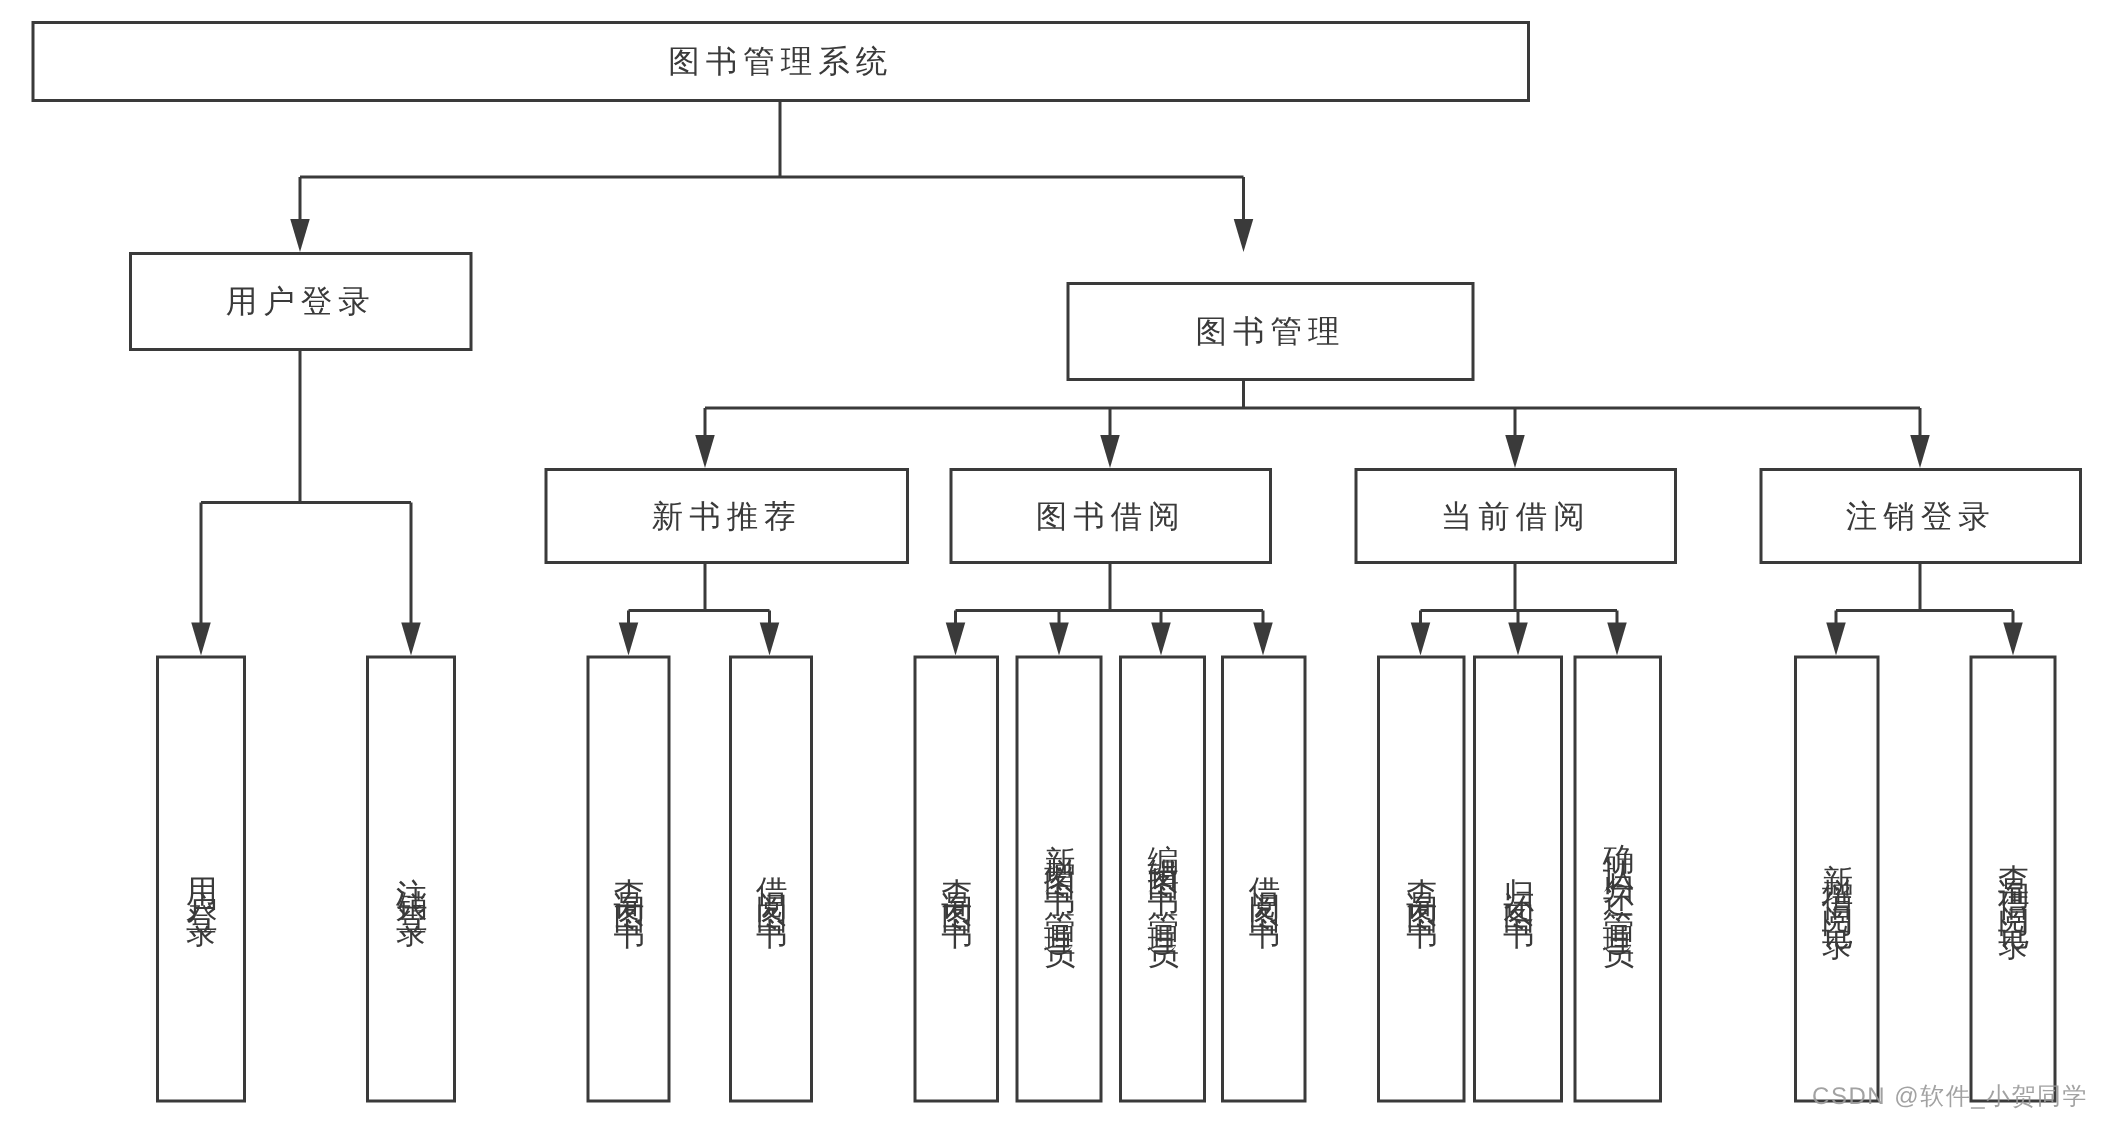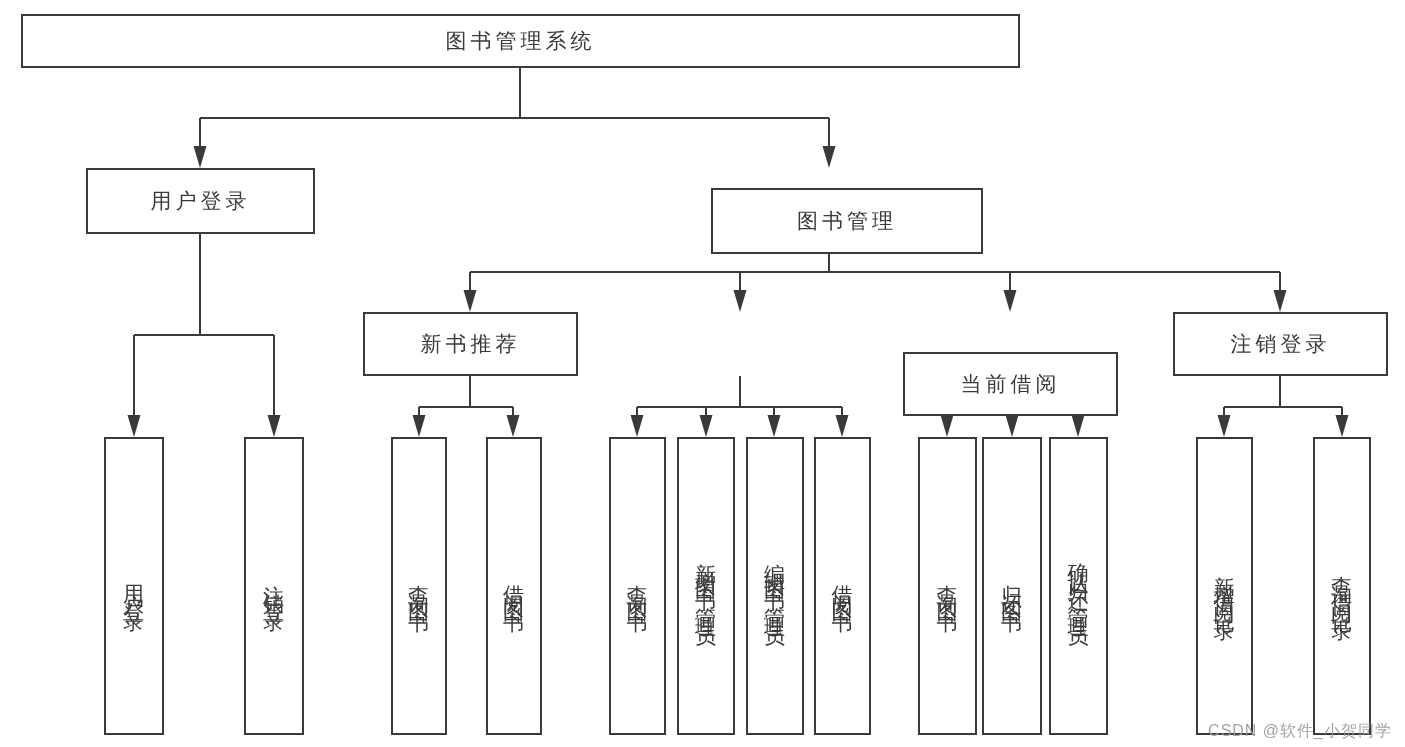--- a/index.html
+++ b/index.html
@@ -101,22 +101,23 @@
       <use href="#arr" x="1224" y="437"></use>
       <use href="#arr" x="1342" y="437"></use>
     </g>
   </svg>
 
   <div class="hbox" style="left:21px;top:14px;width:999px;height:54px;">图书管理系统</div>
 
   <div class="hbox" style="left:86px;top:168px;width:229px;height:66px;">用户登录</div>
   <div class="hbox" style="left:711px;top:168px;width:272px;height:66px;margin-top:20px;">图书管理</div>
 
-  <div class="hbox" style="left:363px;top:312px;width:215px;height:64px;">新书推荐</div>
-  <div class="hbox" style="left:903px;top:312px;width:215px;height:64px;margin-top:40px;">当前借阅</div>
+  <div class="hbox" style="left:363px;top:312px;width:243px;height:64px;">新书推荐</div>
+  <div class="hbox" style="left:633px;top:312px;width:215px;height:64px;">图书借阅</div>
+  <div class="hbox" style="left:903px;top:312px;width:215px;height:64px;">当前借阅</div>
   <div class="hbox" style="left:1173px;top:312px;width:215px;height:64px;">注销登录</div>
 
   <div class="vbox" style="left:104px;width:60px;">
     <span>用户登录</span>
   </div>
   <div class="vbox" style="left:244px;width:60px;">
     <span>注销登录</span>
   </div>
 
   <div class="vbox" style="left:391px;width:56px;">

